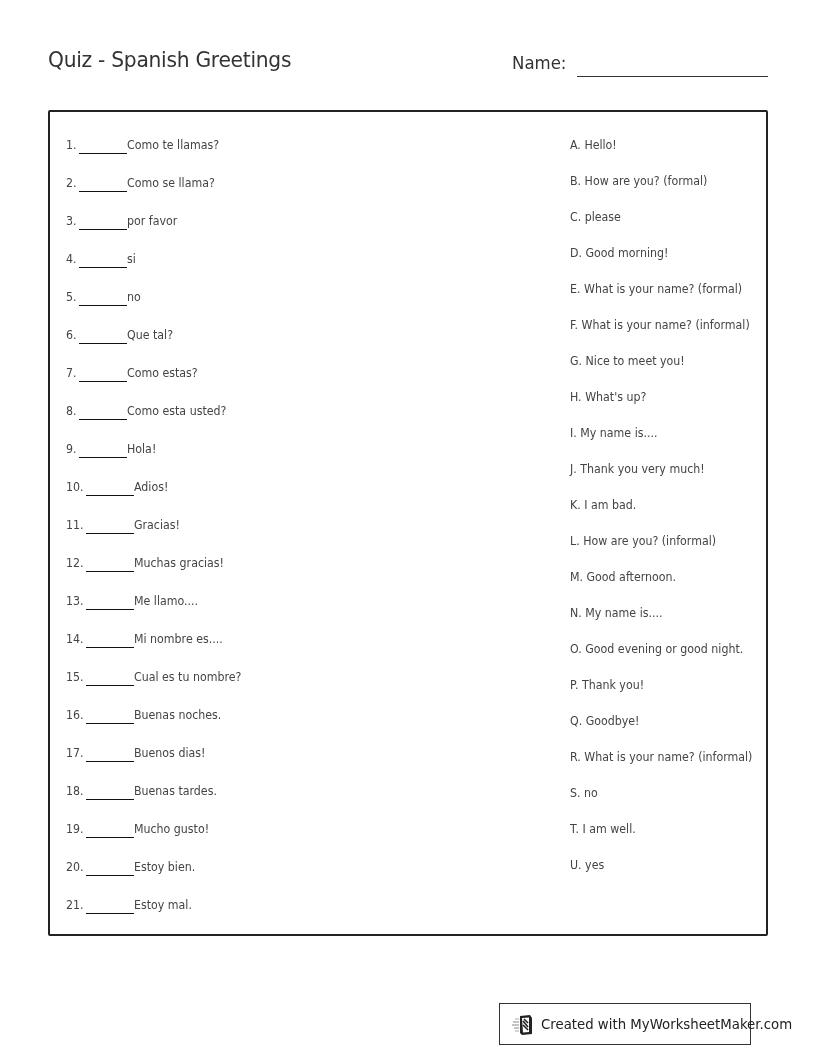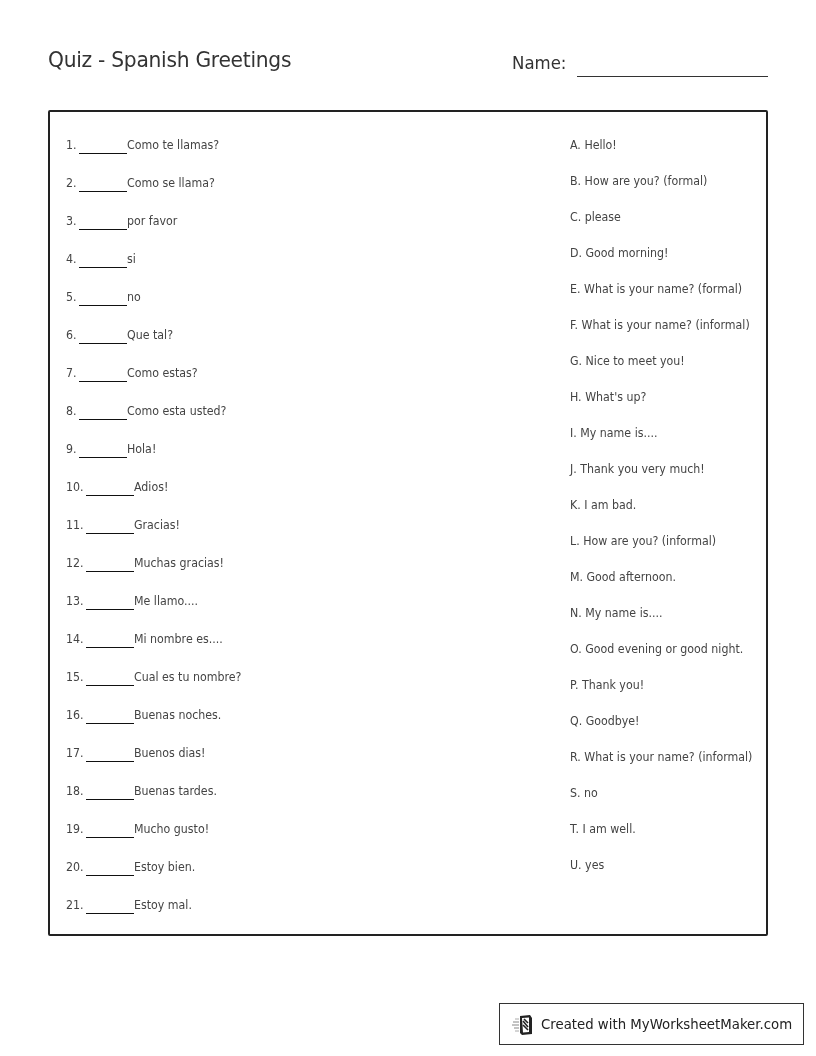--- a/index.html
+++ b/index.html
@@ -88,21 +88,21 @@
       font-size: 12px;
       color: #444444;
       white-space: nowrap;
       transform: scaleX(0.92);
       transform-origin: left top;
     }
     .footer-badge {
       position: absolute;
       left: 499px;
       top: 1003px;
-      width: 305px;
+      width: 252px;
       height: 42px;
       border: 1px solid #333333;
       box-sizing: border-box;
       display: flex;
       align-items: center;
     }
     .footer-icon {
       position: absolute;
       left: 12px;
       top: 10px;

